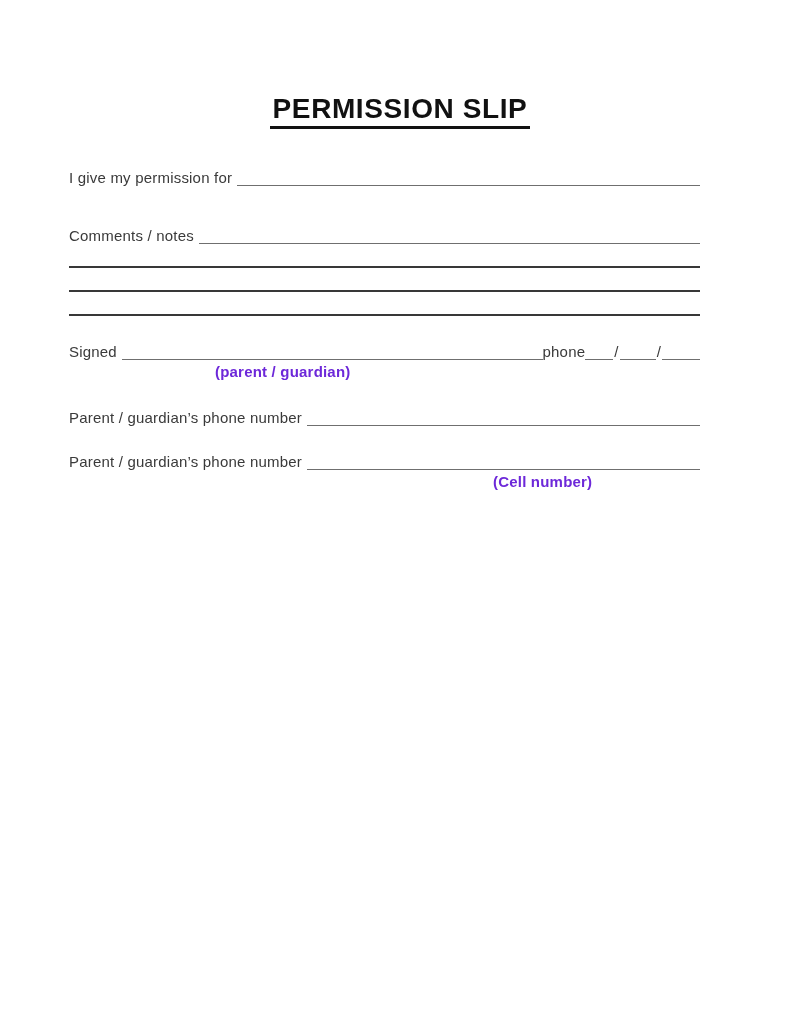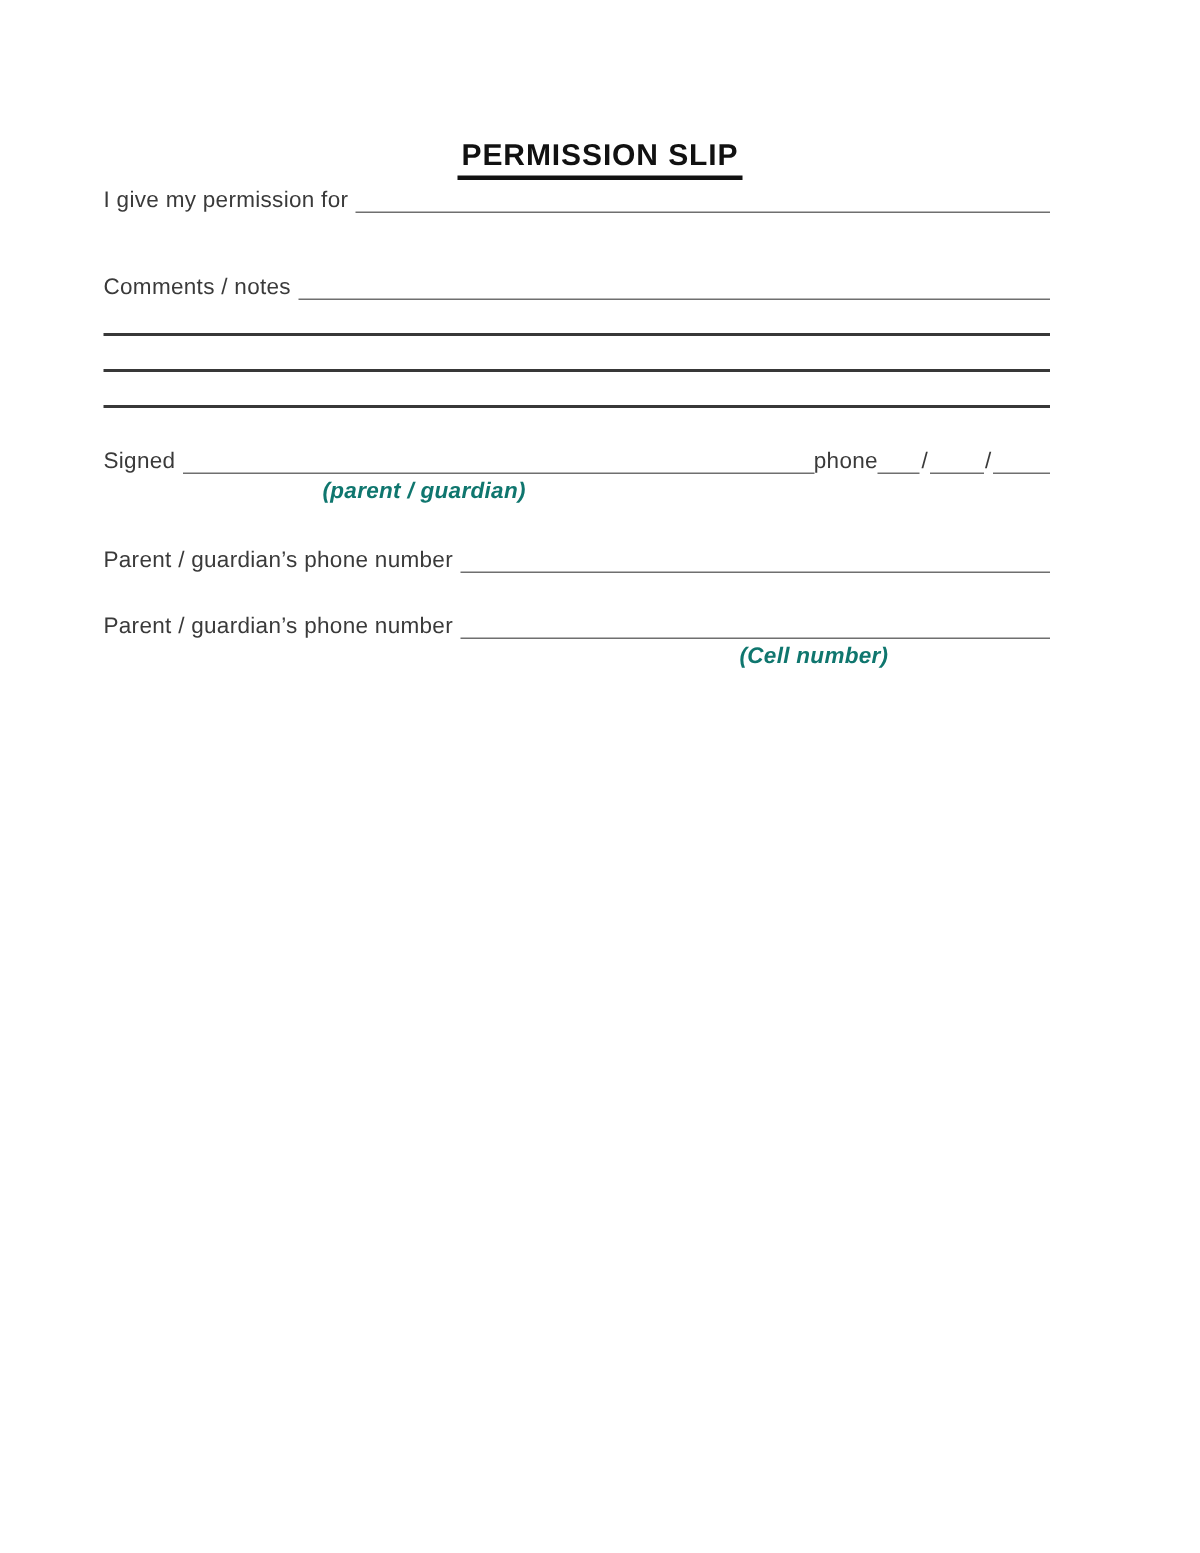--- a/index.html
+++ b/index.html
@@ -11,21 +11,21 @@
     font-family: "Liberation Sans", sans-serif;
     font-size: 15px;
     letter-spacing: 0.2px;
     color: #3a3a3a;
     overflow: hidden;
   }
   .title-wrap { text-align: center; padding-top: 93px; }
   .doc-title {
     display: inline-block;
     margin: 0;
-    font-size: 20px;
+    font-size: 28px;
     font-weight: bold;
     letter-spacing: 0.6px;
     color: #111111;
     border-bottom: 3px solid #111111;
     padding: 0 3px 1px 3px;
     line-height: 1.15;
   }
   .content { margin-left: 69px; width: 631px; }
   .row { display: flex; align-items: flex-end; height: 22px; }
   .row .lbl { white-space: pre; line-height: 1.1; }
@@ -42,27 +42,26 @@
   .slash { padding: 0 1px; line-height: 1.1; }
   .blank-line {
     height: 22px;
     border-bottom: 2px solid #383838;
   }
   .sub {
     height: 22px;
     display: flex;
     align-items: center;
     font-weight: bold;
-    color: #0f766e;
+    color: #6d28d9;
     letter-spacing: 0.2px;
-    font-style: italic;
   }
   .sub.indent-sign { padding-left: 146px; }
   .sub.indent-phone { padding-left: 424px; }
-  #group-basic { }
+  #group-basic { margin-top: 35px; }
   #group-comments { margin-top: 36px; }
   #group-signed { margin-top: 22px; }
   #row-phone-home { margin-top: 22px; }
   #row-phone-cell { margin-top: 22px; }
 </style>
 </head>
 <body>
 
 <div class="page">
 

